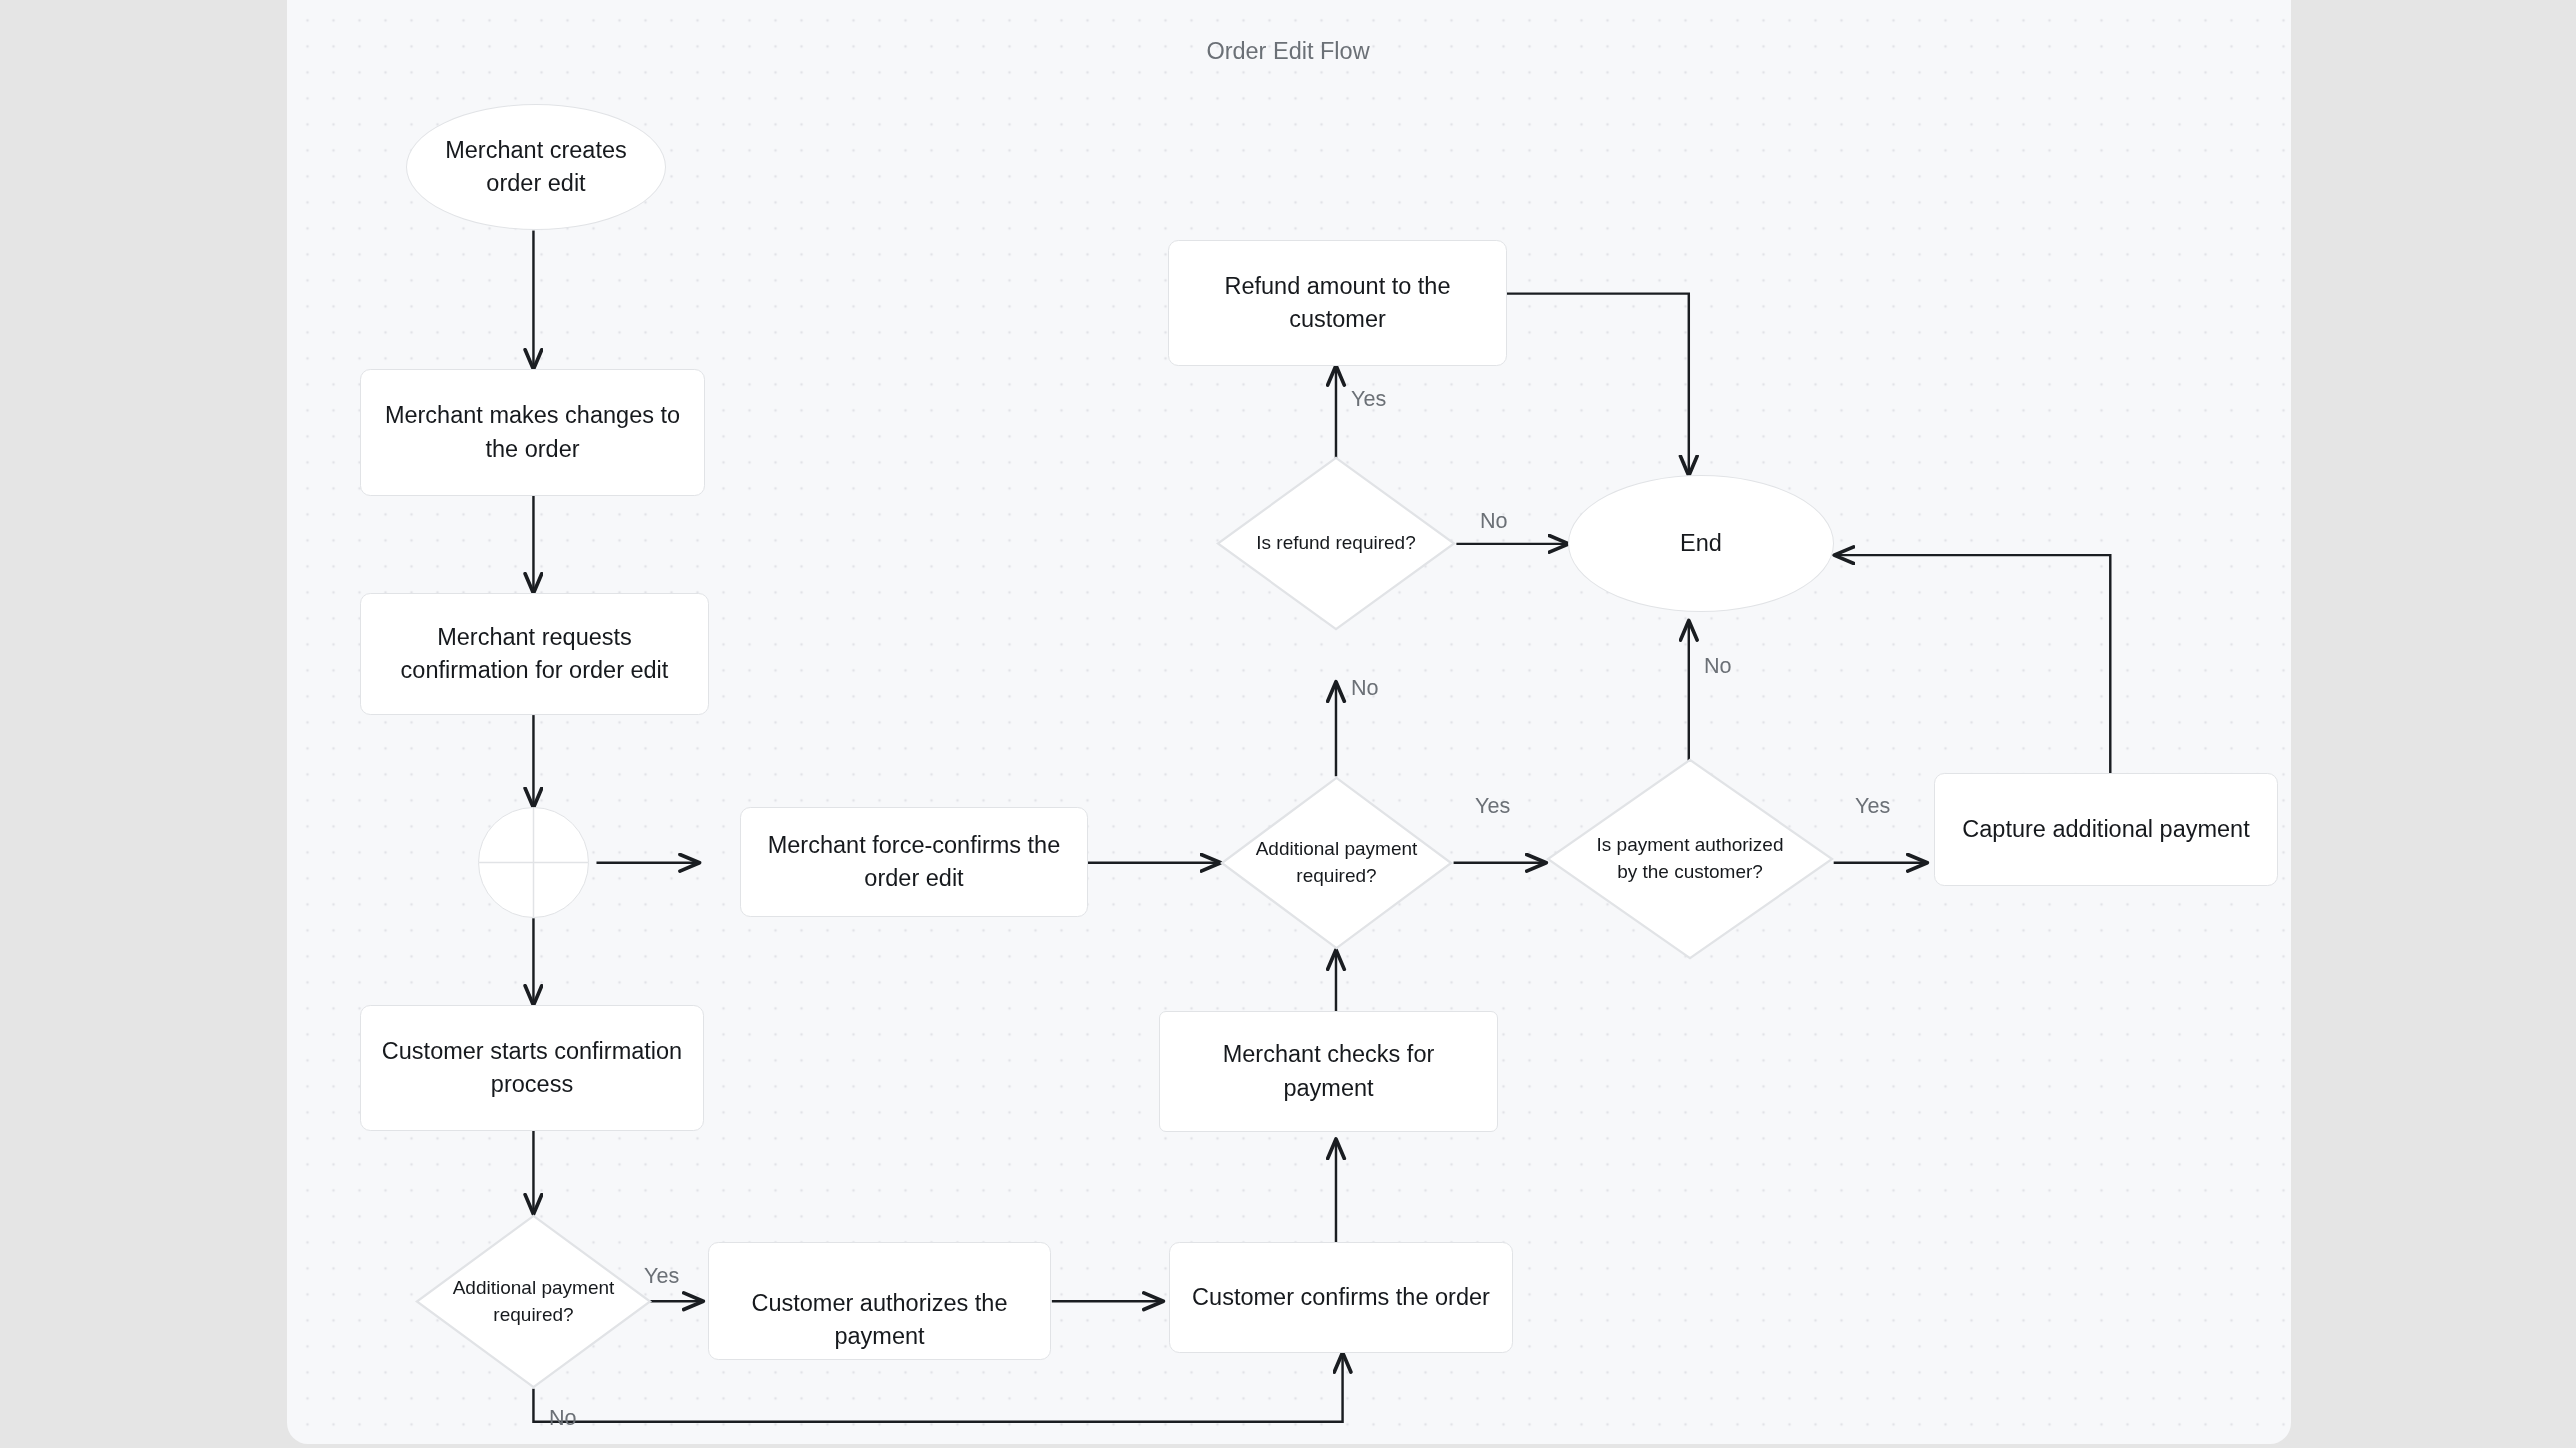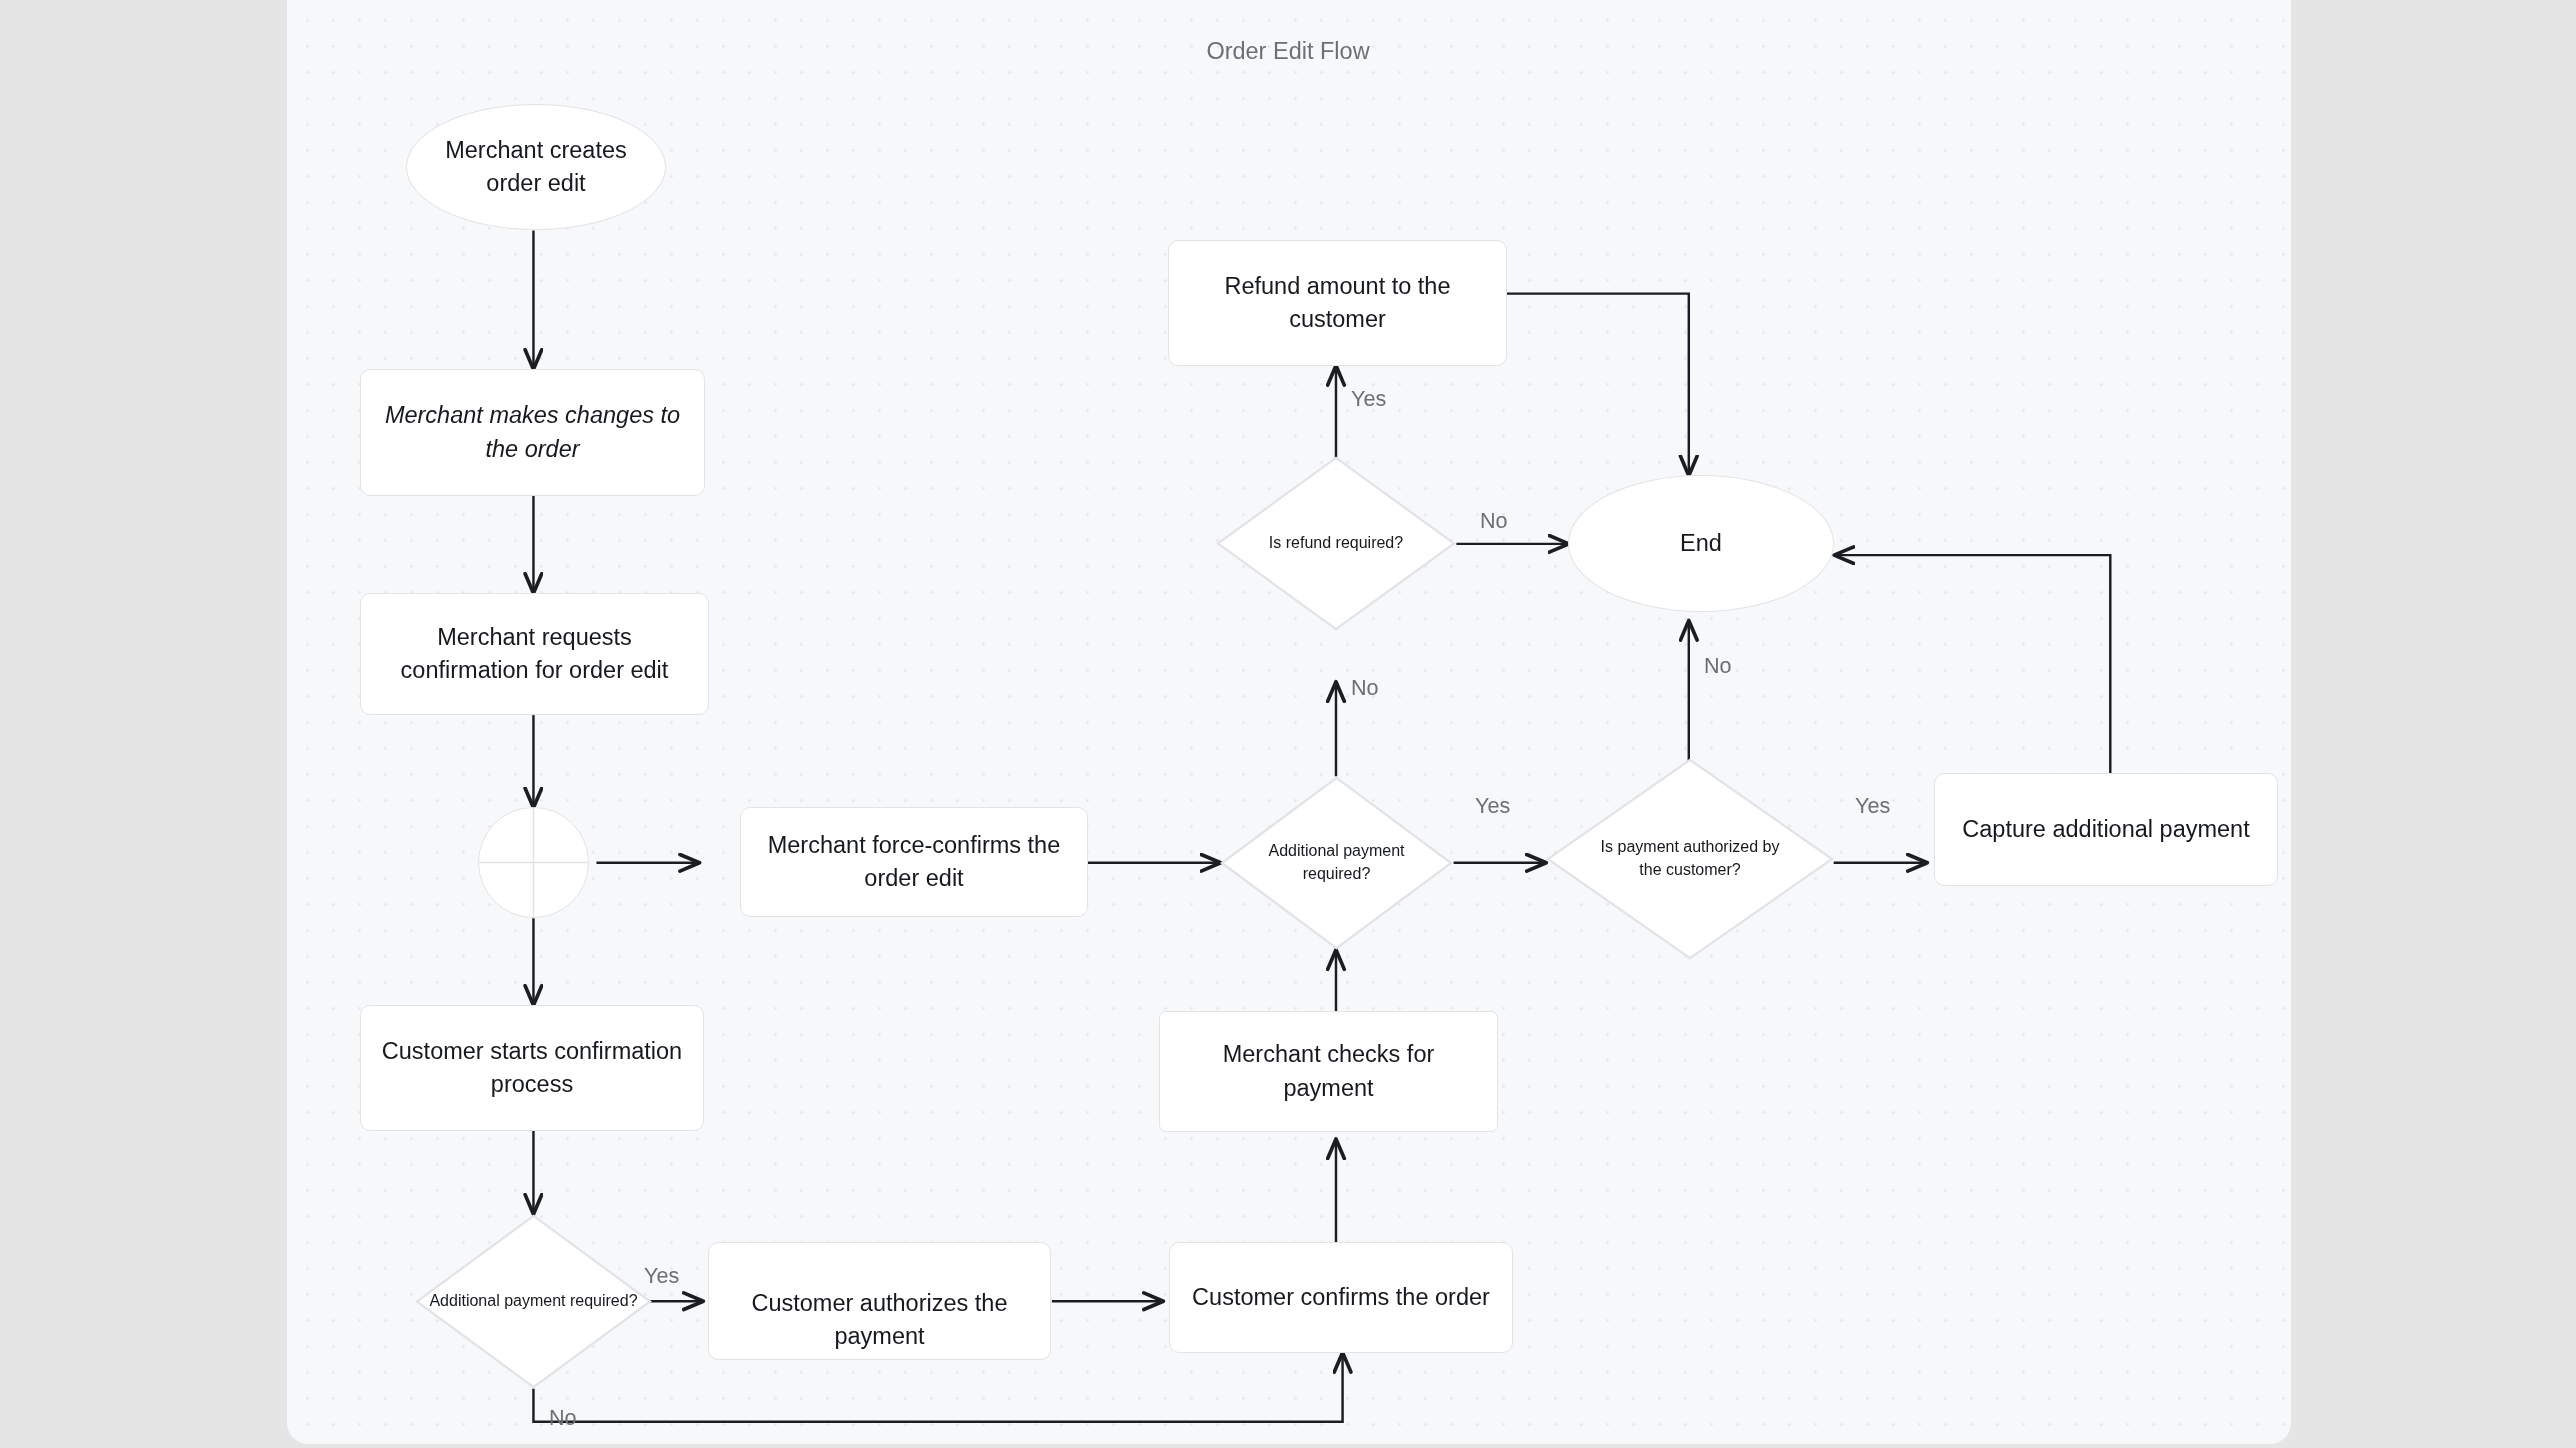--- a/index.html
+++ b/index.html
@@ -63,21 +63,21 @@
   }
   .diamond-label {
     position: absolute;
     left: 0; top: 0;
     width: 100%; height: 100%;
     display: flex;
     align-items: center;
     justify-content: center;
     text-align: center;
     color: #16191d;
-    font-size: 16px;
+    font-size: 19px;
     line-height: 1.42;
     box-sizing: border-box;
     padding: 0 13px;
   }
   .edge-label {
     position: absolute;
     color: #6b7076;
     font-size: 21.6px;
     line-height: 1;
     white-space: nowrap;
@@ -153,21 +153,21 @@
       <path d="M1548,578 L1667,578"></path>
 
       <path d="M1598,312 L1795,312 L1795,505"></path>
     </g>
   </svg>
 
   <div class="node ellipse" style="left:406px; top:104px; width:260px; height:126px;">
     <span>Merchant creates order edit</span>
   </div>
 
-  <div class="node rect" style="left:360px; top:369px; width:345px; height:127px;font-style:italic;">
+  <div class="node rect" style="left:360px; top:369px; width:345px; height:127px;">
     <span>Merchant makes changes to the order</span>
   </div>
 
   <div class="node rect" style="left:360px; top:593px; width:349px; height:122px;">
     <span>Merchant requests confirmation for order edit</span>
   </div>
 
   <div class="node circle" style="left:478px; top:807px; width:111px; height:111px; padding:0; overflow:hidden;">
     <svg class="fork-cross" viewBox="0 0 118 118">
       <line x1="59" y1="0" x2="59" y2="118" stroke="#e1e3e6" stroke-width="1.6"></line>

